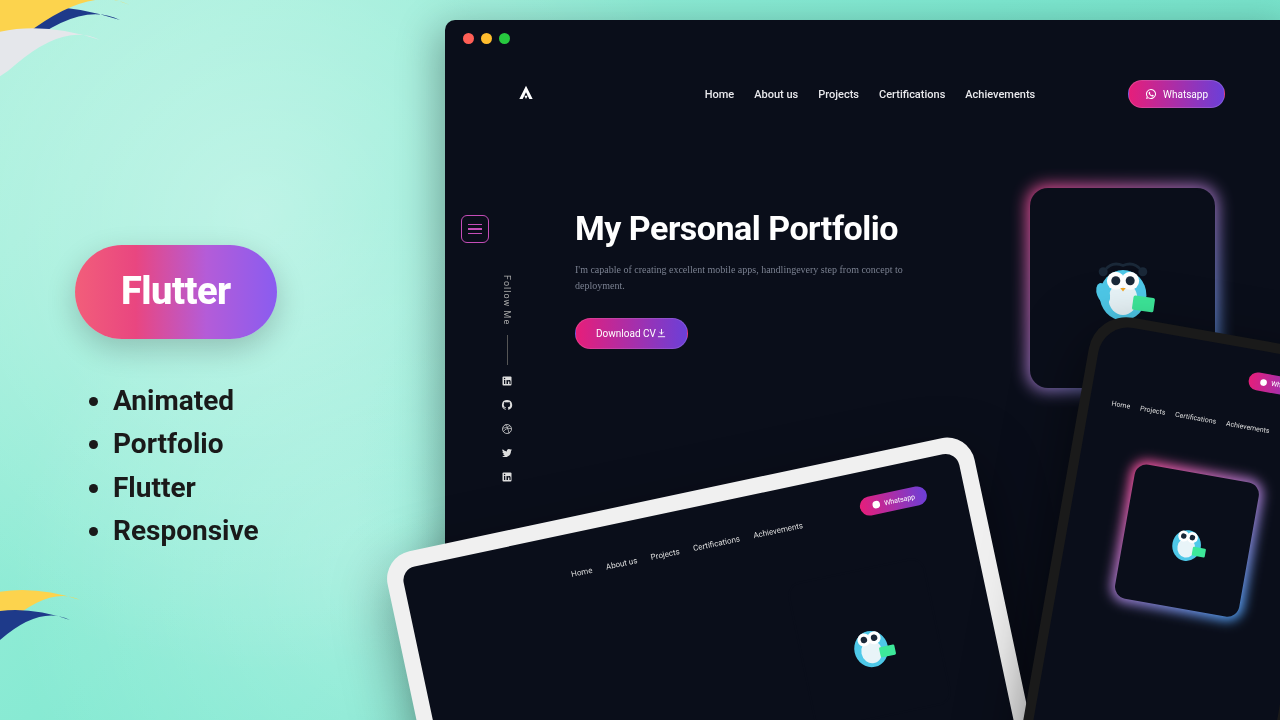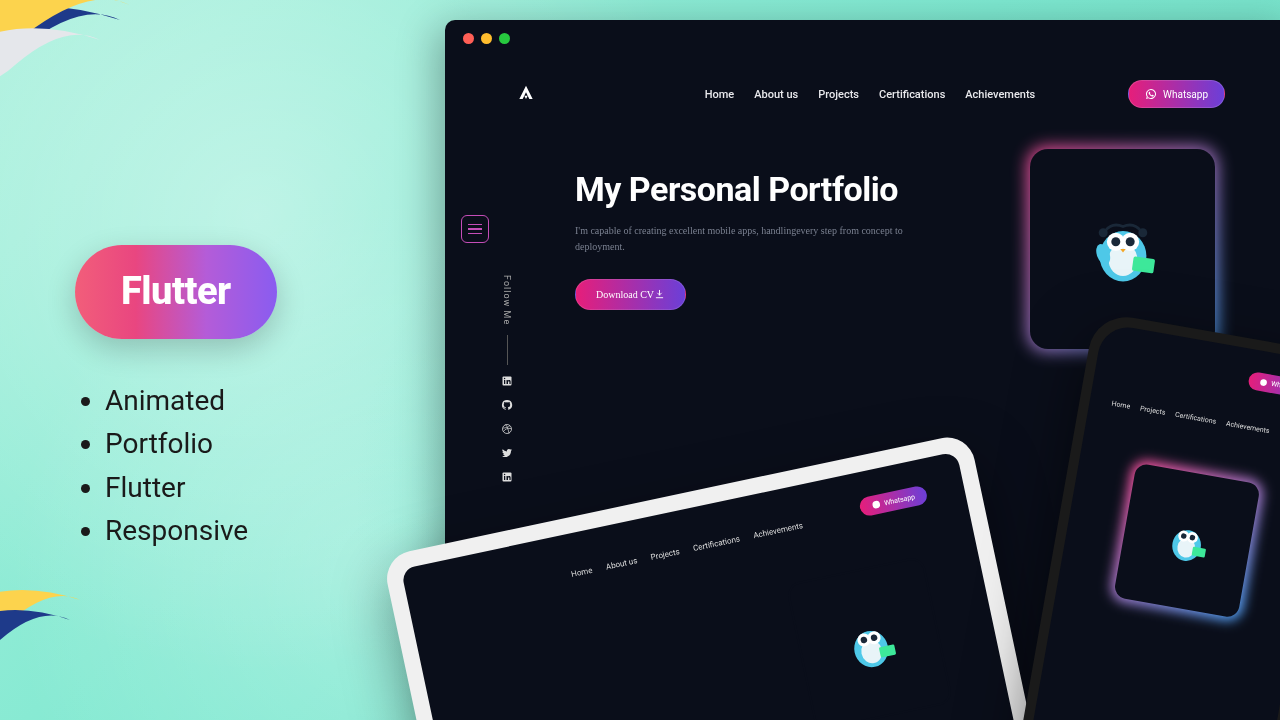--- a/index.html
+++ b/index.html
@@ -15,21 +15,21 @@
 
 
 .swoosh-tl { position: absolute; top: -40px; left: -60px; width: 280px; height: 280px; }
 .swoosh-bl { position: absolute; bottom: -30px; left: -60px; width: 200px; height: 200px; }
 
 
 .promo { position: absolute; left: 75px; top: 245px; z-index: 5; }
 .promo-pill { background: linear-gradient(90deg, #f25e7a 0%, #e94680 30%, #b45cd8 65%, #8a5cf0 100%); border-radius: 60px; padding: 26px 46px; text-align: center; box-shadow: 0 10px 30px rgba(0,0,0,0.2); }
 .promo-pill .line { color: #fff; font-weight: 800; font-size: 38px; line-height: 1.1; letter-spacing: -0.5px; }
 .promo-features { margin-top: 40px; margin-left: 22px; }
-.promo-features li { color: #1a1a1a; font-size: 28px; line-height: 1.55; font-weight: 400; list-style: disc; margin-left: 8px; }
+.promo-features li { color: #1a1a1a; font-size: 28px; line-height: 1.55; font-weight: 700; list-style: disc; margin-left: 16px; }
 
 
 .desktop { position: absolute; top: 20px; left: 445px; width: 850px; height: 700px; background: #0a0e1a; border-radius: 10px 0 0 0; box-shadow: -8px 8px 40px rgba(0,0,0,0.3); z-index: 10; }
 .traffic-lights { position: absolute; top: 13px; left: 18px; display: flex; gap: 7px; }
 .traffic-lights span { width: 11px; height: 11px; border-radius: 50%; }
 .tl-red { background: #ff5f56; }
 .tl-yellow { background: #ffbd2e; }
 .tl-green { background: #27c93f; }
 
 .site { padding: 60px 70px 0 70px; color: #fff; position: relative; }
@@ -42,27 +42,27 @@
 
 .burger { position: absolute; left: 16px; top: 195px; width: 28px; height: 28px; border: 1.5px solid #c54db8; border-radius: 6px; display: flex; flex-direction: column; gap: 3px; align-items: center; justify-content: center; }
 .burger span { width: 14px; height: 1.5px; background: #c54db8; }
 
 .follow { position: absolute; left: 56px; top: 255px; display: flex; flex-direction: column; align-items: center; gap: 10px; }
 .follow-text { writing-mode: vertical-rl; font-size: 9px; color: #aaa; letter-spacing: 1px; }
 .follow-line { width: 1px; height: 30px; background: #555; }
 .follow-icons { display: flex; flex-direction: column; gap: 12px; }
 .follow-icons svg { width: 12px; height: 12px; fill: #ddd; }
 
-.hero { margin-top: 61px; margin-left: 60px; display: flex; justify-content: space-between; align-items: flex-start; }
+.hero { margin-top: 100px; margin-left: 60px; display: flex; justify-content: space-between; align-items: flex-start; }
 .hero-text { max-width: 380px; }
 .hero h1 { font-size: 34px; font-weight: 700; letter-spacing: -0.5px; }
 .hero h2 { font-size: 24px; font-weight: 600; margin-top: 4px; }
 .hero h2 .accent { background: linear-gradient(90deg, #e84b8a, #6b5ce8); -webkit-background-clip: text; background-clip: text; color: transparent; }
 .hero p { font-size: 10px; color: #7a8090; margin-top: 14px; line-height: 1.6; max-width: 340px; font-family: Liberation Serif, serif; }
-.download-btn { margin-top: 24px; display: inline-flex; align-items: center; gap: 0; background: linear-gradient(90deg, #e61e7a, #6b3fd8); padding: 9px 20px; border-radius: 20px; font-size: 10px; color: #fff; border: 1px solid rgba(255,255,255,0.12); font-family: Liberation Serif, serif; }
+.download-btn { margin-top: 24px; display: inline-flex; align-items: center; gap: 0; background: linear-gradient(90deg, #e61e7a, #6b3fd8); padding: 9px 20px; border-radius: 20px; font-size: 10px; color: #fff; border: 1px solid rgba(255,255,255,0.12); }
 .download-btn svg { width: 11px; height: 11px; }
 
 .hero-card { width: 185px; height: 200px; border-radius: 18px; background: #0a0e1a; position: relative; margin-right: 10px; margin-top: -20px; }
 .hero-card::before { content: ""; position: absolute; inset: -3px; border-radius: 20px; background: linear-gradient(135deg, #ff4d9a, #4da8ff); z-index: -1; filter: blur(8px); opacity: 0.9; }
 .hero-card-inner { position: absolute; inset: 2px; border-radius: 16px; background: #0a0e1a; display: flex; align-items: center; justify-content: center; overflow: hidden; }
 .mascot { width: 90px; height: 90px; }
 .mascot-body { fill: #4ec8e8; }
 .mascot-belly { fill: #e8f4f8; }
 .mascot-dark { fill: #1a2838; }
 .mascot-laptop { fill: #3de89a; }

